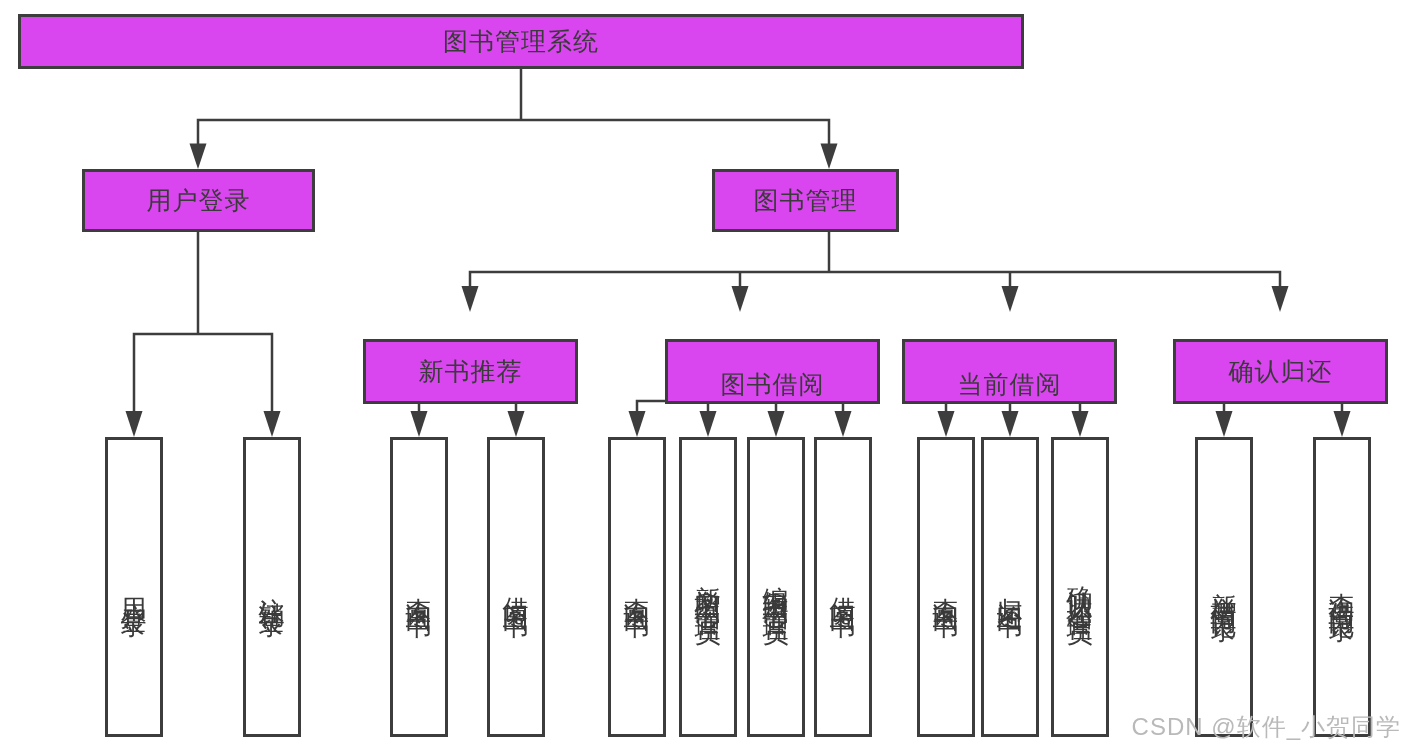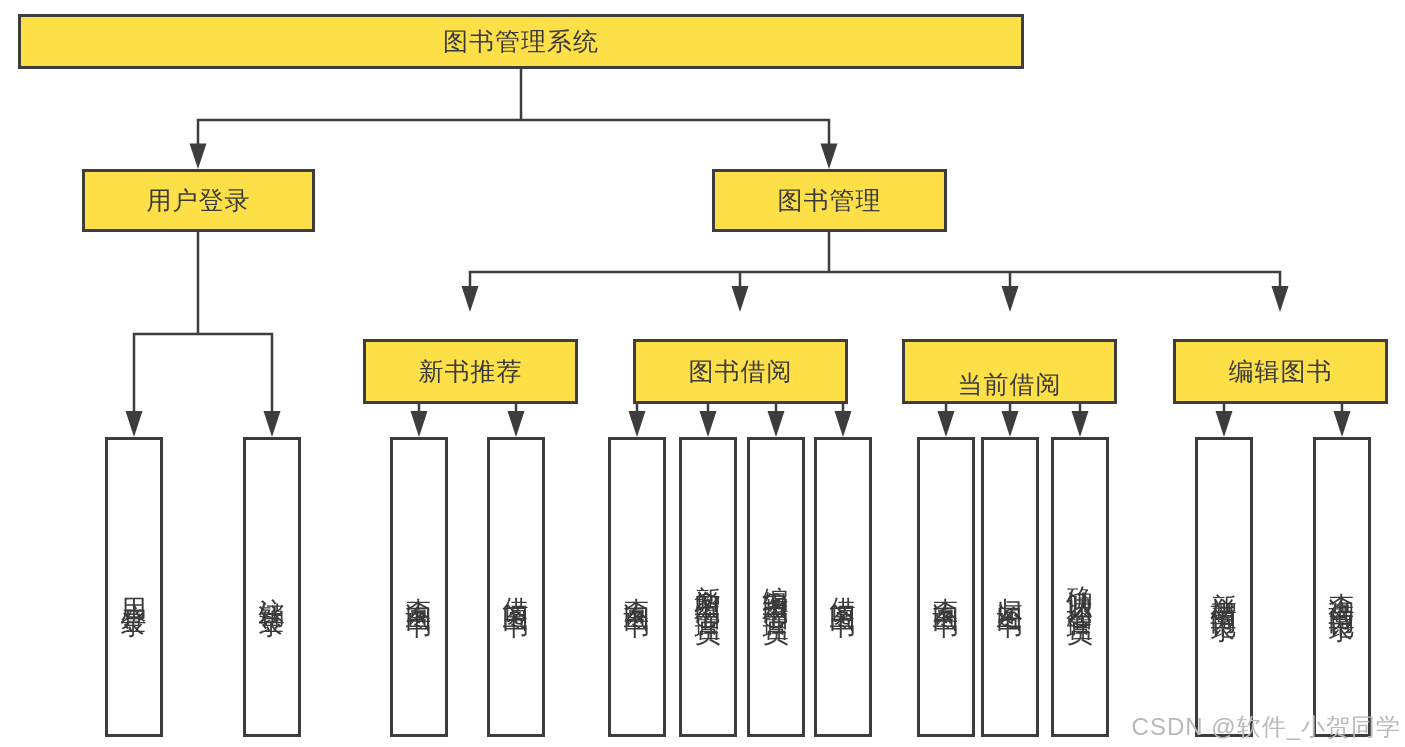--- a/index.html
+++ b/index.html
@@ -19,38 +19,38 @@
     position: absolute;
     left: 0;
     top: 0;
     width: 1405px;
     height: 747px;
   }
   .node {
     position: absolute;
     box-sizing: border-box;
     border: 3px solid #3d3d3d;
-    background: #fde047;
+    background: #d946ef;
     display: flex;
     align-items: center;
     justify-content: center;
     color: #3a3a3a;
     z-index: 2;
   }
   .node-h span {
     font-size: 25px;
     letter-spacing: 1px;
     white-space: nowrap;
   }
   .node-root  { left: 18px;  top: 14px;  width: 1006px; height: 55px; }
   .node-l2a   { left: 82px;  top: 169px; width: 233px;  height: 63px; }
-  .node-l2b   { left: 712px; top: 169px; width: 235px;  height: 63px; }
+  .node-l2b   { left: 712px; top: 169px; width: 187px;  height: 63px; }
   .node-l3    { top: 312px;  height: 65px; width: 215px; margin-top: 27px; }
   .node-l3a   { left: 363px; }
-  .node-l3b   { left: 633px; }
+  .node-l3b   { left: 665px; align-items: flex-end; }
   .node-l3c   { left: 902px; align-items: flex-end; }
   .node-l3d   { left: 1173px; }
   .leaf {
     position: absolute;
     box-sizing: border-box;
     border: 3px solid #3d3d3d;
     background: #ffffff;
     top: 437px;
     width: 58px;
     height: 300px;
@@ -173,21 +173,21 @@
   <div class="node node-h node-l3 node-l3a">
     <span>新书推荐</span>
   </div>
   <div class="node node-h node-l3 node-l3b">
     <span>图书借阅</span>
   </div>
   <div class="node node-h node-l3 node-l3c">
     <span>当前借阅</span>
   </div>
   <div class="node node-h node-l3 node-l3d">
-    <span>编辑图书</span>
+    <span>确认归还</span>
   </div>
 
   <div class="leaf leaf-a1">
     <span>用户登录</span>
   </div>
   <div class="leaf leaf-a2">
     <span>注销登录</span>
   </div>
 
   <div class="leaf leaf-b1">

